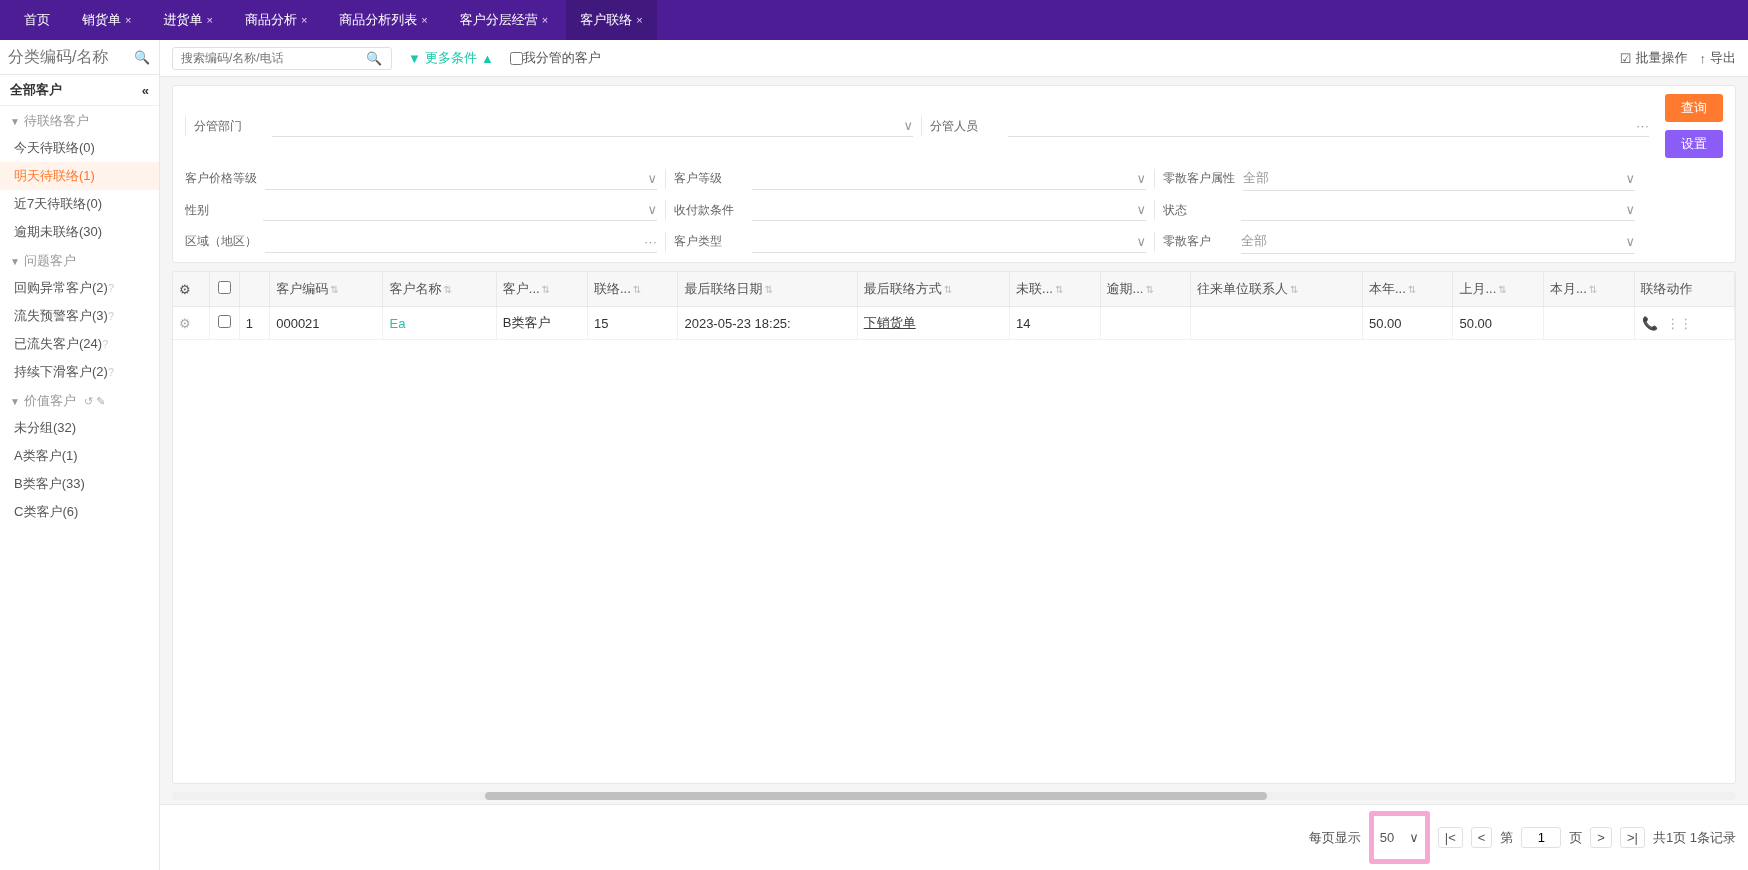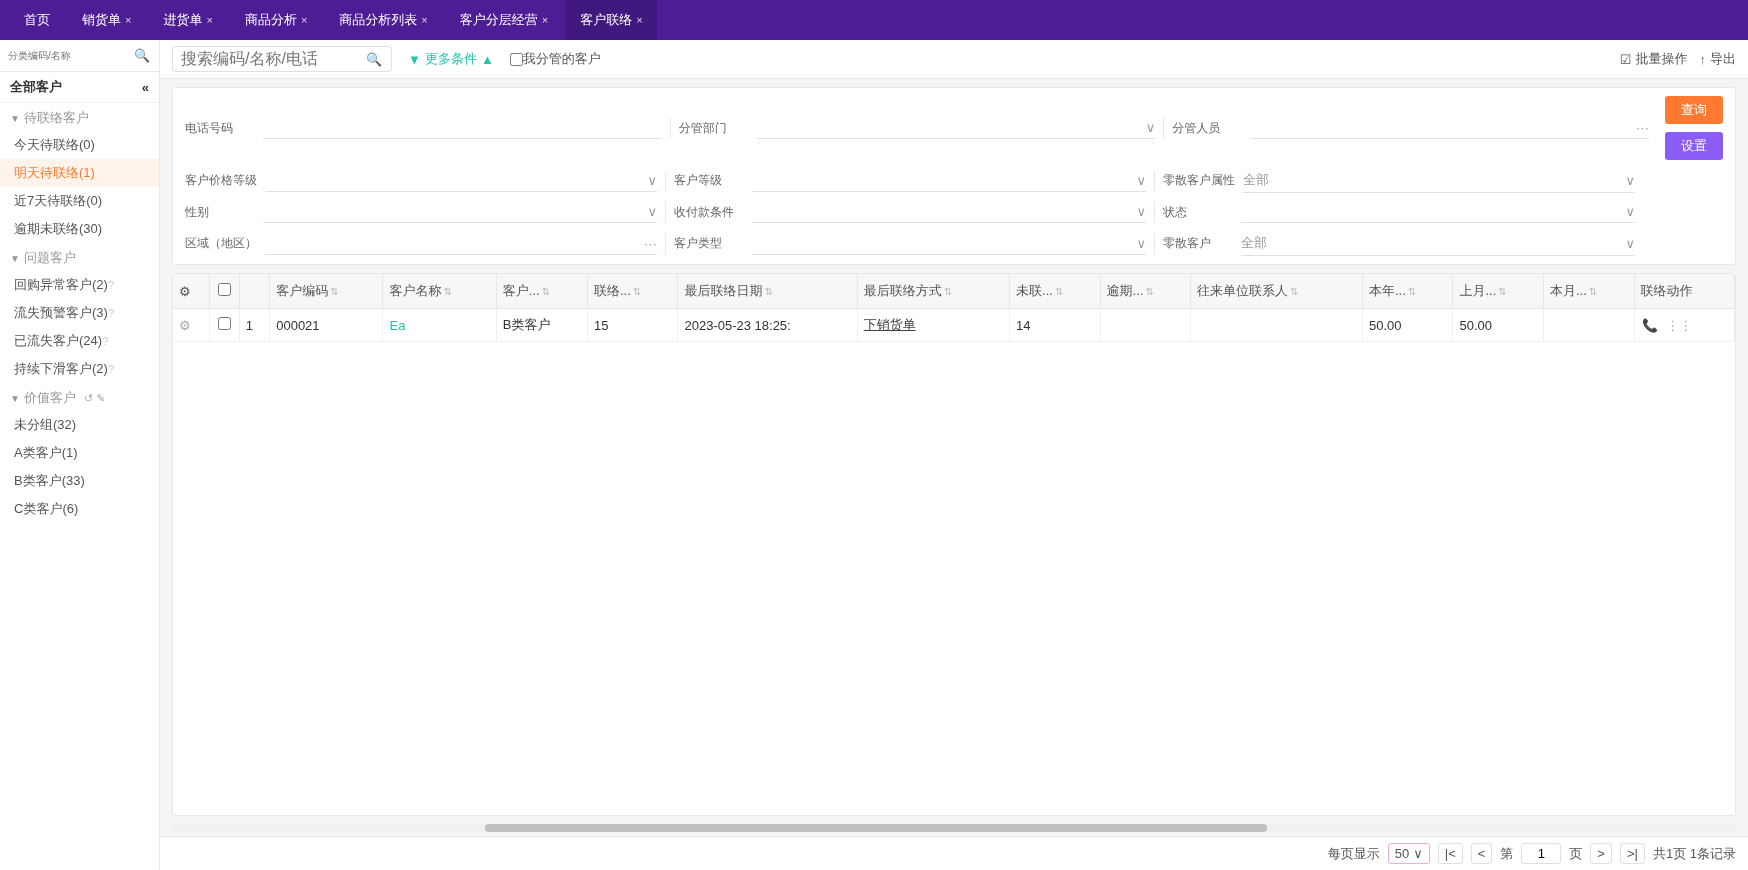--- a/index.html
+++ b/index.html
@@ -45,21 +45,21 @@
     .sidebar-search {
       padding: 8px;
       display: flex;
       align-items: center;
       border-bottom: 1px solid #e8e8e8;
       gap: 4px;
     }
     .sidebar-search input {
       border: none;
       outline: none;
-      font-size: 10px;
+      font-size: 16px;
       color: #999;
       width: 100%;
     }
     .sidebar-section-header {
       display: flex;
       align-items: center;
       justify-content: space-between;
       padding: 6px 10px;
       font-weight: bold;
       font-size: 13px;
@@ -109,21 +109,21 @@
       align-items: center;
       border: 1px solid #e0e0e0;
       border-radius: 3px;
       padding: 3px 8px;
       gap: 6px;
       width: 220px;
     }
     .search-box input {
       border: none;
       outline: none;
-      font-size: 16px;
+      font-size: 12px;
       color: #8b5cf6;
       width: 100%;
     }
     .search-icon { color: #aaa; font-size: 13px; }
     .filter-btn {
       display: flex;
       align-items: center;
       gap: 4px;
       color: #1dc8a8;
       cursor: pointer;
@@ -282,24 +282,24 @@
       display: flex;
       align-items: center;
       justify-content: flex-end;
       gap: 8px;
       font-size: 12px;
       color: #555;
     }
     .page-size-select {
       display: flex;
       align-items: center;
-      border: 1px solid #f9a8d4;
+      border: 5px solid #f9a8d4;
       border-radius: 3px;
-      padding: 2px 6px;
-      gap: 4px;
+      padding: 14px 6px;
+      gap: 15px;
       cursor: pointer;
     }
     .page-btn {
       border: 1px solid #e0e0e0;
       border-radius: 3px;
       padding: 2px 6px;
       cursor: pointer;
       background: #fff;
       color: #555;
     }
@@ -451,24 +451,20 @@
         <div class="toolbar-action">
           <span>↑</span>
           <span>导出</span>
         </div>
       </div>
     </div>
 
     <div class="filter-panel">
 
       <div class="filter-row">
-        <div class="filter-field">
-          <span class="filter-label">电话号码</span>
-          <input class="filter-input" type="text" style="">
-        </div>
         <div class="filter-divider"></div>
         <div class="filter-field">
           <span class="filter-label">分管部门</span>
           <div class="filter-select">
             <span></span>
             <span>∨</span>
           </div>
         </div>
         <div class="filter-divider"></div>
         <div class="filter-field">

